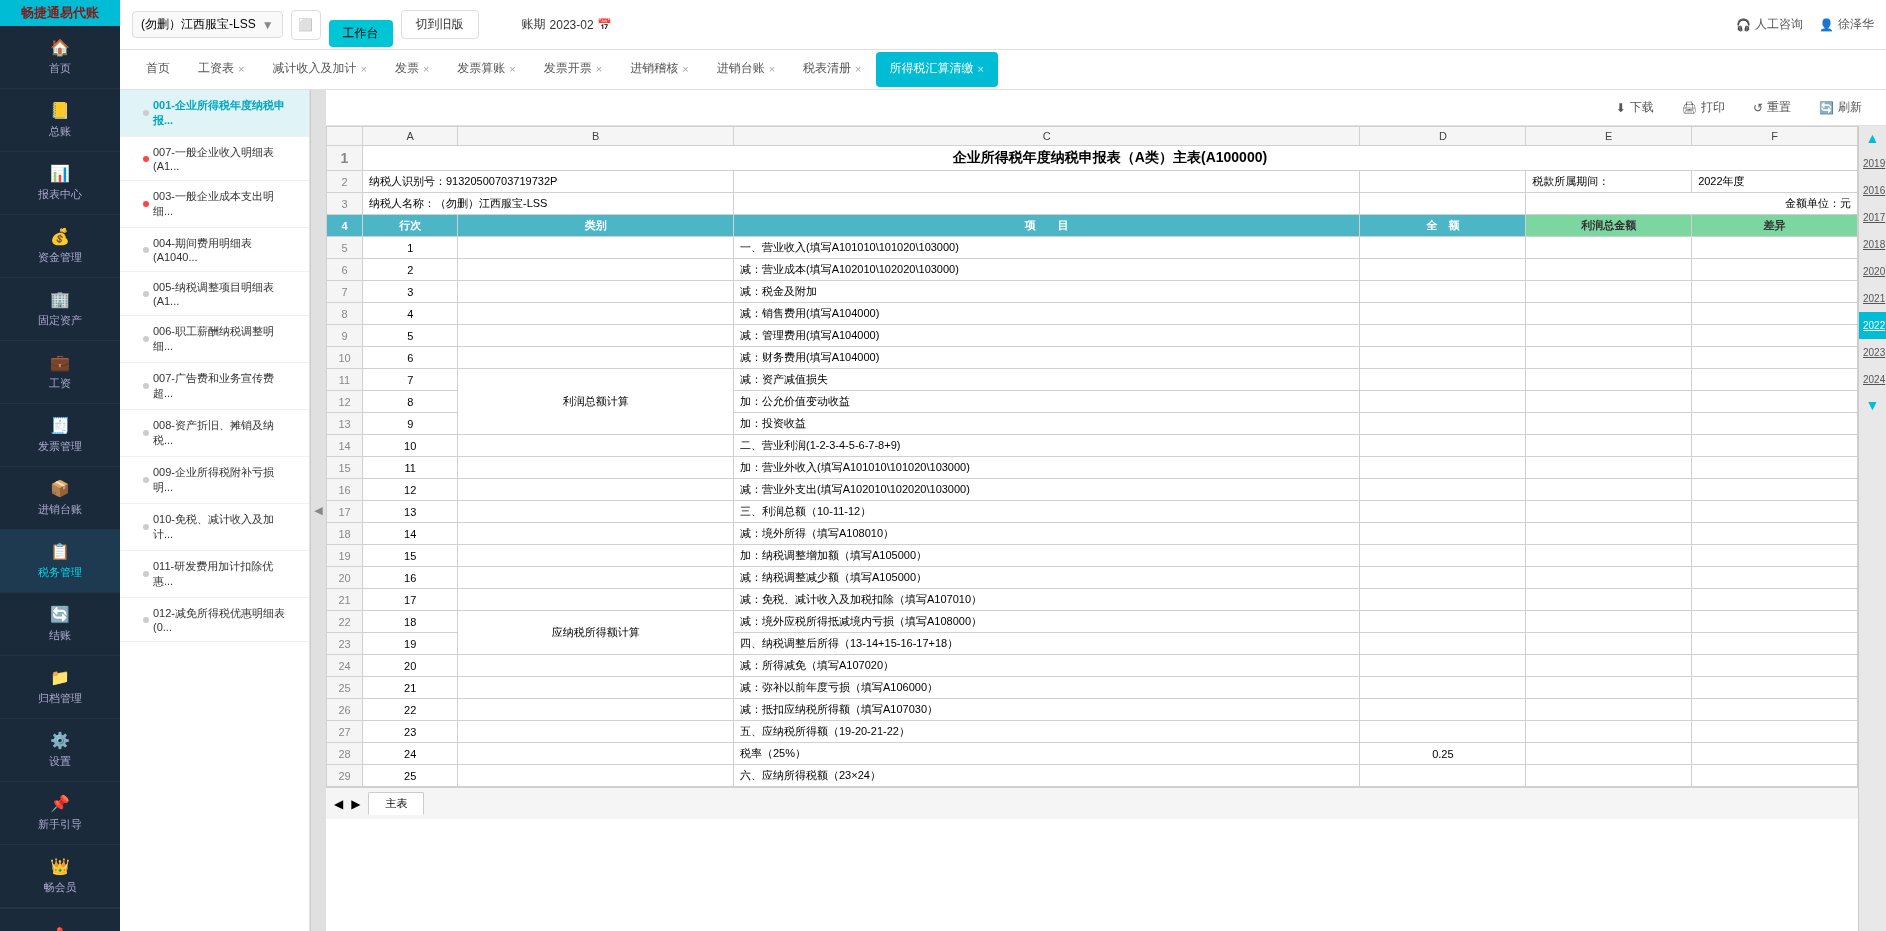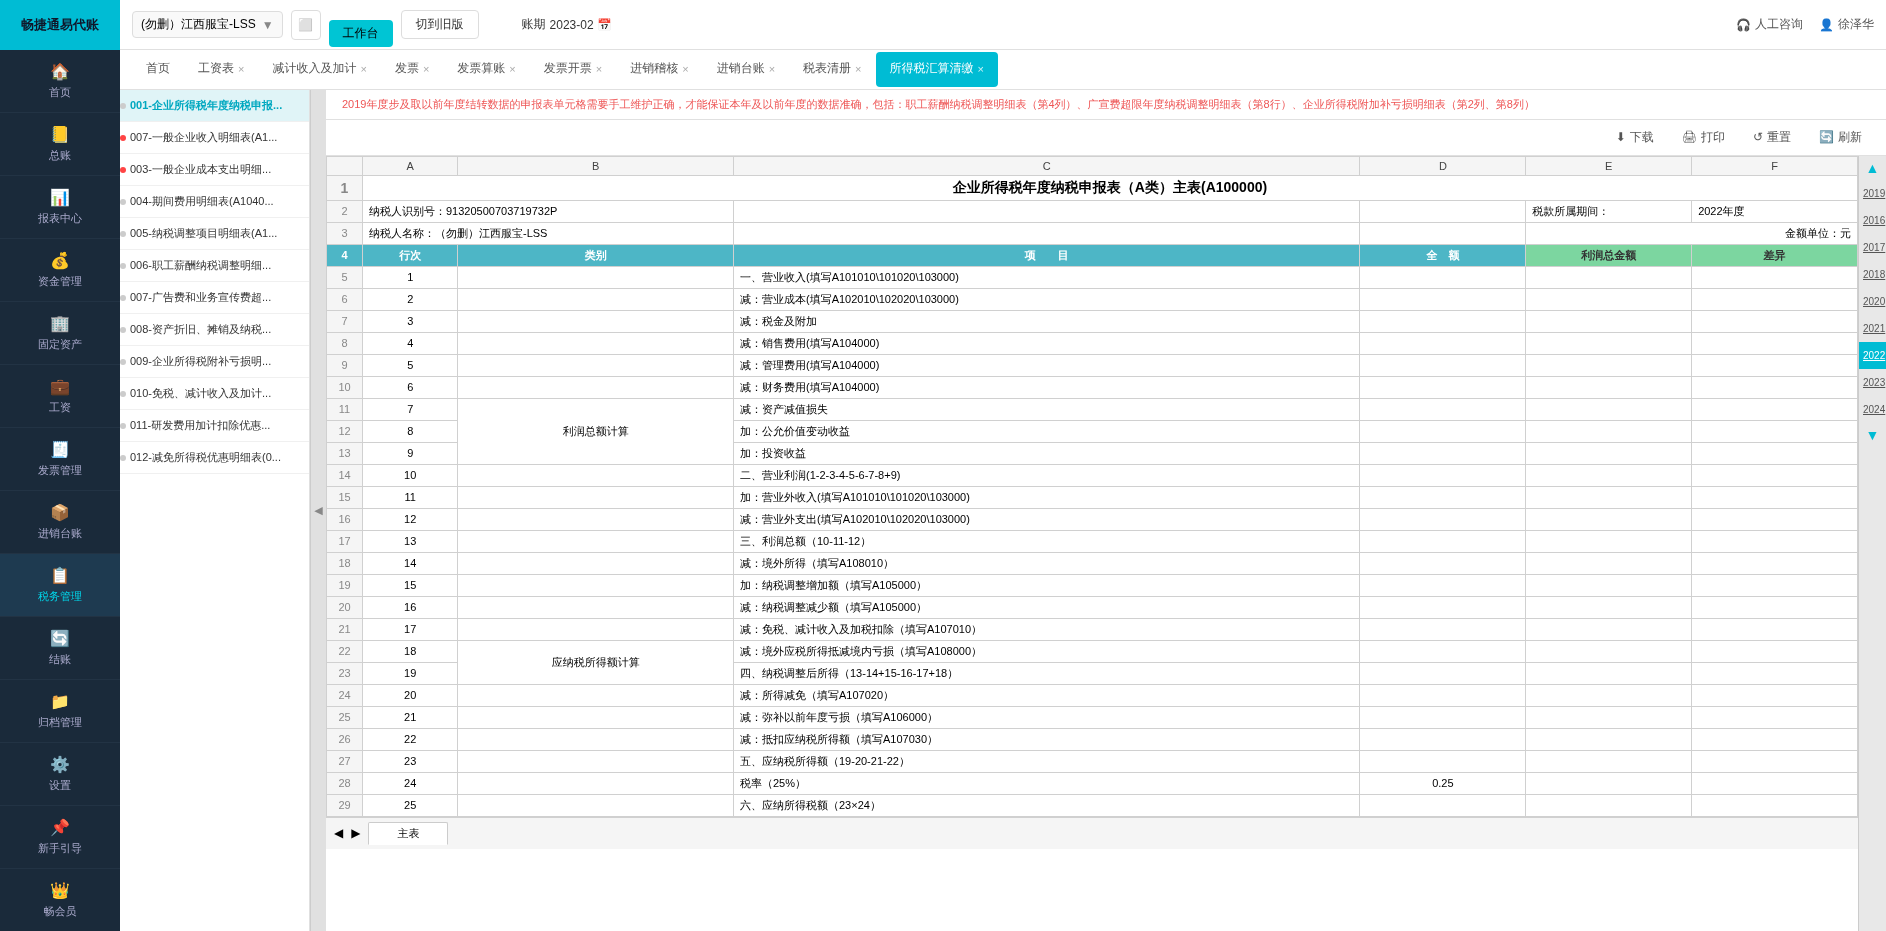--- a/index.html
+++ b/index.html
@@ -3,21 +3,21 @@
   <meta charset="utf-8">
   <style>
     * { box-sizing: border-box; margin: 0; padding: 0; }
     body { font-family: 'Microsoft YaHei', '微软雅黑', Arial, sans-serif; font-size: 12px; background: #f0f2f5; overflow: hidden; }
 
     
     .app { display: flex; height: 931px; width: 1886px; }
 
     
     .sidebar { width: 120px; background: #1a2a3a; display: flex; flex-direction: column; flex-shrink: 0; }
-    .sidebar-logo { background: #00bcd4; height: 50px; display: flex; align-items: center; justify-content: center; color: #0f172a; font-size: 13px; font-weight: bold; padding: 16px 8px; }
+    .sidebar-logo { background: #00bcd4; height: 50px; display: flex; align-items: center; justify-content: center; color: #7f1d1d; font-size: 13px; font-weight: bold; padding: 4px 8px; }
     .sidebar-item { display: flex; flex-direction: column; align-items: center; padding: 12px 4px; color: #aac; font-size: 11px; cursor: pointer; border-bottom: 1px solid #223344; }
     .sidebar-item.active { background: #1e3a50; color: #00d4e8; }
     .sidebar-icon { font-size: 16px; margin-bottom: 4px; }
     .sidebar-bottom { margin-top: auto; padding: 10px 0; border-top: 1px solid #223344; }
     .sidebar-bottom-item { display: flex; flex-direction: column; align-items: center; padding: 8px 4px; color: #aac; font-size: 11px; cursor: pointer; }
 
     
     .main { flex: 1; display: flex; flex-direction: column; overflow: hidden; background: #f5f6f8; }
 
     
@@ -37,21 +37,21 @@
     .navtab { padding: 8px 14px; font-size: 12px; color: #555; cursor: pointer; border-bottom: 2px solid transparent; white-space: nowrap; display: flex; align-items: center; gap: 4px; }
     .navtab .close { color: #aaa; font-size: 11px; }
     .navtab.selected { background: #00bcd4; color: white; border-radius: 4px; }
     .navtab .close.white { color: rgba(255,255,255,0.8); }
 
     
     .content { flex: 1; display: flex; overflow: hidden; }
 
     
     .left-panel { width: 190px; background: #fff; border-right: 1px solid #e0e0e0; overflow-y: auto; flex-shrink: 0; }
-    .left-panel-item { padding: 8px 0; font-size: 11px; cursor: pointer; color: #333; border-bottom: 1px solid #f0f0f0; display: flex; align-items: center; gap: 4px; }
+    .left-panel-item { padding: 8px 23px; font-size: 11px; cursor: pointer; color: #333; border-bottom: 1px solid #f0f0f0; display: flex; align-items: center; gap: 4px; }
     .left-panel-item.active { background: #e0f4f7; color: #00a8c0; font-weight: bold; }
     .left-panel-item .dot { width: 6px; height: 6px; border-radius: 50%; background: #ccc; flex-shrink: 0; }
     .left-panel-item .dot.red { background: #f44; }
 
     
     .main-panel { flex: 1; display: flex; flex-direction: column; overflow: hidden; }
 
     
     .warning-bar { background: #fff; padding: 6px 16px; font-size: 11px; color: #e55; border-bottom: 1px solid #e0e0e0; line-height: 1.5; flex-shrink: 0; }
 
@@ -66,21 +66,21 @@
     .spreadsheet { flex: 1; overflow: auto; background: #fff; }
     table.sheet { border-collapse: collapse; width: 100%; font-size: 11px; }
     table.sheet th, table.sheet td { border: 1px solid #d0d0d0; padding: 3px 6px; white-space: nowrap; }
     table.sheet .row-num { background: #f5f5f5; text-align: center; color: #888; width: 36px; min-width: 36px; }
     table.sheet .col-header { background: #f5f5f5; text-align: center; color: #444; font-weight: normal; }
     table.sheet .header-row td { background: #4db6c6; color: white; font-weight: bold; text-align: center; }
     table.sheet .title-row td { text-align: center; font-size: 14px; font-weight: bold; }
     table.sheet .info-row td { font-size: 11px; }
     table.sheet td.center { text-align: center; }
     .sheet-bottom { background: #f5f5f5; border-top: 1px solid #d0d0d0; display: flex; align-items: center; padding: 4px 8px; }
-    .sheet-tab { padding: 3px 28px; background: #e0e0e0; border: 1px solid #ccc; font-size: 11px; cursor: pointer; border-radius: 2px 2px 0 0; }
+    .sheet-tab { padding: 3px 16px; background: #e0e0e0; border: 1px solid #ccc; font-size: 11px; cursor: pointer; border-radius: 2px 2px 0 0; }
     .sheet-tab.active { background: white; border-bottom: 1px solid white; }
 
     
     .right-year-panel { width: 28px; background: #e8e8e8; display: flex; flex-direction: column; align-items: center; overflow-y: auto; flex-shrink: 0; border-left: 1px solid #ccc; }
     .year-item { padding: 8px 4px; font-size: 10px; color: #555; cursor: pointer; text-align: center; writing-mode: horizontal-tb; width: 100%; text-align: center; text-decoration: underline; }
     .year-item.active { background: #00bcd4; color: white; }
     .year-arrow { padding: 4px; text-align: center; color: #00bcd4; cursor: pointer; font-size: 14px; }
 
     .collapse-btn { width: 16px; background: #e0e0e0; display: flex; align-items: center; justify-content: center; cursor: pointer; border-left: 1px solid #ccc; font-size: 11px; color: #888; flex-shrink: 0; }
 
@@ -283,23 +283,20 @@
           <span>012-减免所得税优惠明细表(0...</span>
         </div>
       </div>
 
       <div class="collapse-btn">
         <span>◀</span>
       </div>
 
       <div class="main-panel">
 
-        <div class="warning-bar">
-          <span>2019年度步及取以前年度结转数据的申报表单元格需要手工维护正确，才能保证本年及以前年度的数据准确，包括：职工薪酬纳税调整明细表（第4列）、广宣费超限年度纳税调整明细表（第8行）、企业所得税附加补亏损明细表（第2列、第8列）</span>
-        </div>
 
         <div class="sheet-toolbar">
           <div class="sheet-toolbar-btn">
             <span>⬇</span>
             <span>下载</span>
           </div>
           <div class="sheet-toolbar-btn">
             <span>🖨</span>
             <span>打印</span>
           </div>

